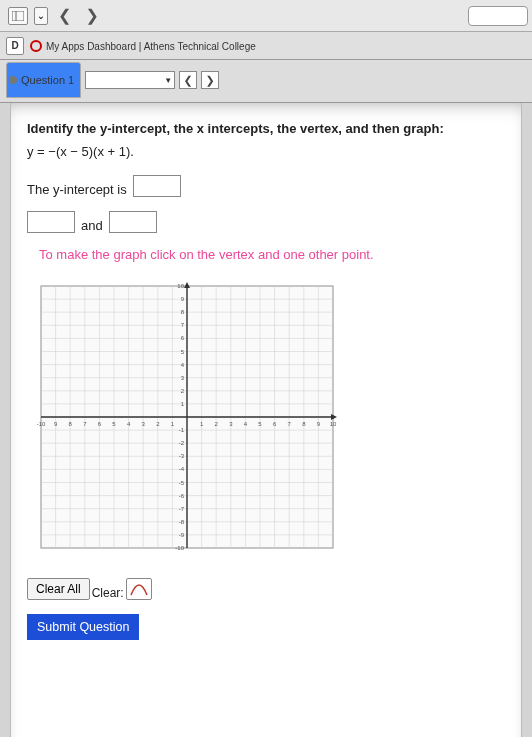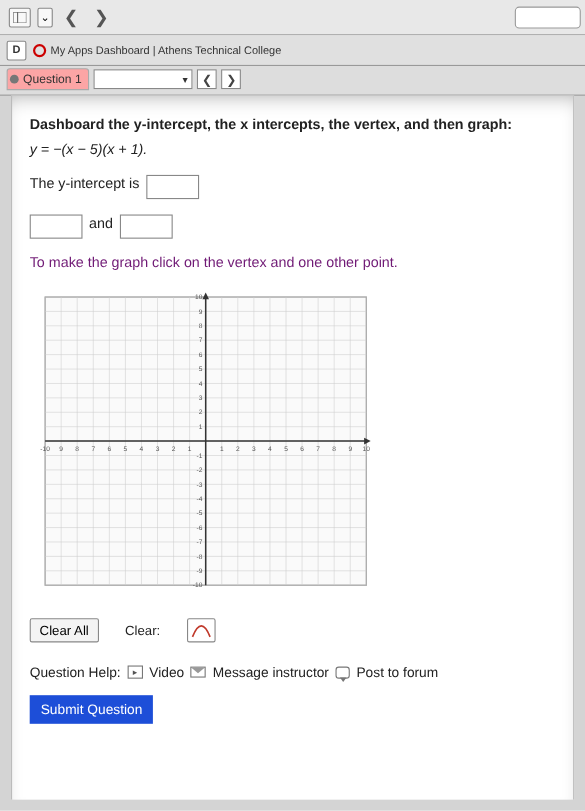--- a/index.html
+++ b/index.html
@@ -6,34 +6,34 @@
 body{font-family:Arial,Helvetica,sans-serif;background:#d4d4d4;width:532px;height:737px;overflow:hidden;position:relative}
 .browser-bar{background:#e8e8e8;border-bottom:1px solid #aaa;height:32px;display:flex;align-items:center;padding:0 8px;gap:6px}
 .sq-btn{width:20px;height:18px;border:1px solid #888;background:#f8f8f8;display:flex;align-items:center;justify-content:center;font-size:10px;cursor:pointer;border-radius:2px}
 .nav-arrow{background:transparent;border:none;font-size:16px;color:#555;padding:0 4px;cursor:pointer}
 .omni{position:absolute;right:4px;top:6px;width:60px;height:20px;border:1px solid #999;border-radius:4px;background:#fff}
 .tab-row{background:#e0e0e0;display:flex;align-items:center;height:28px;border-bottom:1px solid #999}
 .app-icon{width:18px;height:18px;background:#fff;border:1px solid #888;border-radius:2px;margin:0 6px;display:flex;align-items:center;justify-content:center;font-size:10px;color:#333;font-weight:bold}
 .tab-label{font-size:10px;color:#333;display:flex;align-items:flex-end;gap:4px}
 .opera-o{width:12px;height:12px;border:2px solid #c00;border-radius:50%;display:inline-block}
 .toolbar{background:#ddd;display:flex;align-items:center;padding:2px 6px 4px 6px;gap:4px;border-bottom:1px solid #999}
-.q-badge{display:flex;align-items:center;gap:4px;font-size:11px;color:#333;padding:0 6px 0 2px;background:#fca5a5;border:1px solid #aaa;border-radius:3px 3px 0 0;height:20px}
+.q-badge{display:flex;align-items:center;gap:4px;font-size:11px;color:#333;padding:0 6px 0 2px;background:#3b82f6;border:1px solid #aaa;border-radius:3px 3px 0 0;height:36px}
 .q-dot{width:8px;height:8px;background:#777;border-radius:50%}
 .combo{width:90px;height:18px;background:#fff;border:1px solid #888;display:flex;align-items:center;justify-content:flex-end;padding:0 2px}
 .combo .tri{font-size:8px;color:#333}
 .mini-btn{width:18px;height:18px;background:#fff;border:1px solid #888;display:flex;align-items:center;justify-content:center;font-size:11px;color:#444;cursor:pointer}
 .page{background:#fff;margin:0 10px 0 10px;padding:18px 16px 10px 16px;border-left:1px solid #bbb;border-right:1px solid #bbb;min-height:640px;position:relative}
 .prompt{font-size:13px;color:#222;margin-bottom:8px;font-weight:bold}
-.eqn{font-size:13px;color:#222;margin-bottom:16px;font-style:italic}
-.row{display:flex;align-items:flex-start;gap:6px;margin-bottom:14px;font-size:13px;color:#222}
+.eqn{font-size:13px;color:#222;margin-bottom:16px;}
+.row{display:flex;align-items:flex-end;gap:6px;margin-bottom:14px;font-size:13px;color:#222}
 .box-input{width:48px;height:22px;border:1px solid #888;background:#fff}
-.instr{font-size:13px;color:#701a75;margin:6px 0 10px 0}
+.instr{font-size:13px;color:#ec4899;margin:6px 0 10px 12px}
 .graph-wrap{position:relative;width:320px;height:290px;margin-left:0;margin-bottom:8px}
 .graph-wrap svg{display:block}
-.ctl-row{display:flex;align-items:center;gap:24px;margin-top:16px}
+.ctl-row{display:flex;align-items:flex-end;gap:2px;margin-top:16px}
 .btn{background:#f4f4f4;border:1px solid #888;padding:3px 8px;font-size:12px;cursor:pointer;border-radius:2px}
 .draw-label{font-size:12px;color:#222}
 .draw-tool{width:26px;height:22px;border:1px solid #888;background:#fff;display:flex;align-items:center;justify-content:center;cursor:pointer;border-radius:2px}
 .help-row{font-size:12.5px;color:#222;margin-top:20px;display:flex;align-items:center;gap:6px;flex-wrap:wrap}
 .help-row .ic{display:inline-flex;align-items:center;justify-content:center;width:14px;height:12px;border:1px solid #777;font-size:8px;color:#555}
 .help-row .env{display:inline-flex;width:14px;height:10px;border:1px solid #777;position:relative}
 .help-row .env:after{content:"";position:absolute;left:0;right:0;top:0;border-left:6px solid transparent;border-right:6px solid transparent;border-top:5px solid #999}
 .help-row .bubble{width:13px;height:11px;border:1px solid #777;border-radius:3px;position:relative;display:inline-block}
 .help-row .bubble:after{content:"";position:absolute;left:3px;bottom:-4px;border-left:3px solid transparent;border-right:3px solid transparent;border-top:4px solid #777}
 .submit{background:#1d4ed8;color:#fff;border:none;padding:6px 10px;font-size:12.5px;margin-top:14px;cursor:pointer}
@@ -72,21 +72,21 @@
   </div>
   <div class="combo">
       <span class="tri">▼</span>
     </div>
   <div class="mini-btn">❮</div>
   <div class="mini-btn">❯</div>
 </div>
 
 <div class="page shadow">
 
-  <div class="prompt">Dashboard the y-intercept, the x intercepts, the vertex, and then graph:</div>
+  <div class="prompt">Identify the y-intercept, the x intercepts, the vertex, and then graph:</div>
   <div class="eqn">y = −(x − 5)(x + 1).</div>
 
   <div class="row">
     <span>The y-intercept is</span>
     <input class="box-input" style="">
   </div>
 
   <div class="row">
     <input class="box-input" style="">
     <span>and</span>
@@ -191,25 +191,16 @@
   <div class="ctl-row">
     <button class="btn">Clear All</button>
     <span class="draw-label">Clear:</span>
     <div class="draw-tool">
       <svg width="20" height="16">
           <path d="M2 14 Q10 -6 18 14" fill="none" stroke="#c0392b" stroke-width="1.5"></path>
         </svg>
     </div>
   </div>
 
-  <div class="help-row">
-    <span>Question Help:</span>
-    <span class="ic">▸</span>
-    <a href="#" style="color:#222;text-decoration:none">Video</a>
-    <span class="env"></span>
-    <a href="#" style="color:#222;text-decoration:none">Message instructor</a>
-    <span class="bubble"></span>
-    <a href="#" style="color:#222;text-decoration:none">Post to forum</a>
-  </div>
 
   <button class="submit">Submit Question</button>
 
 </div>
 
 </body></html>

